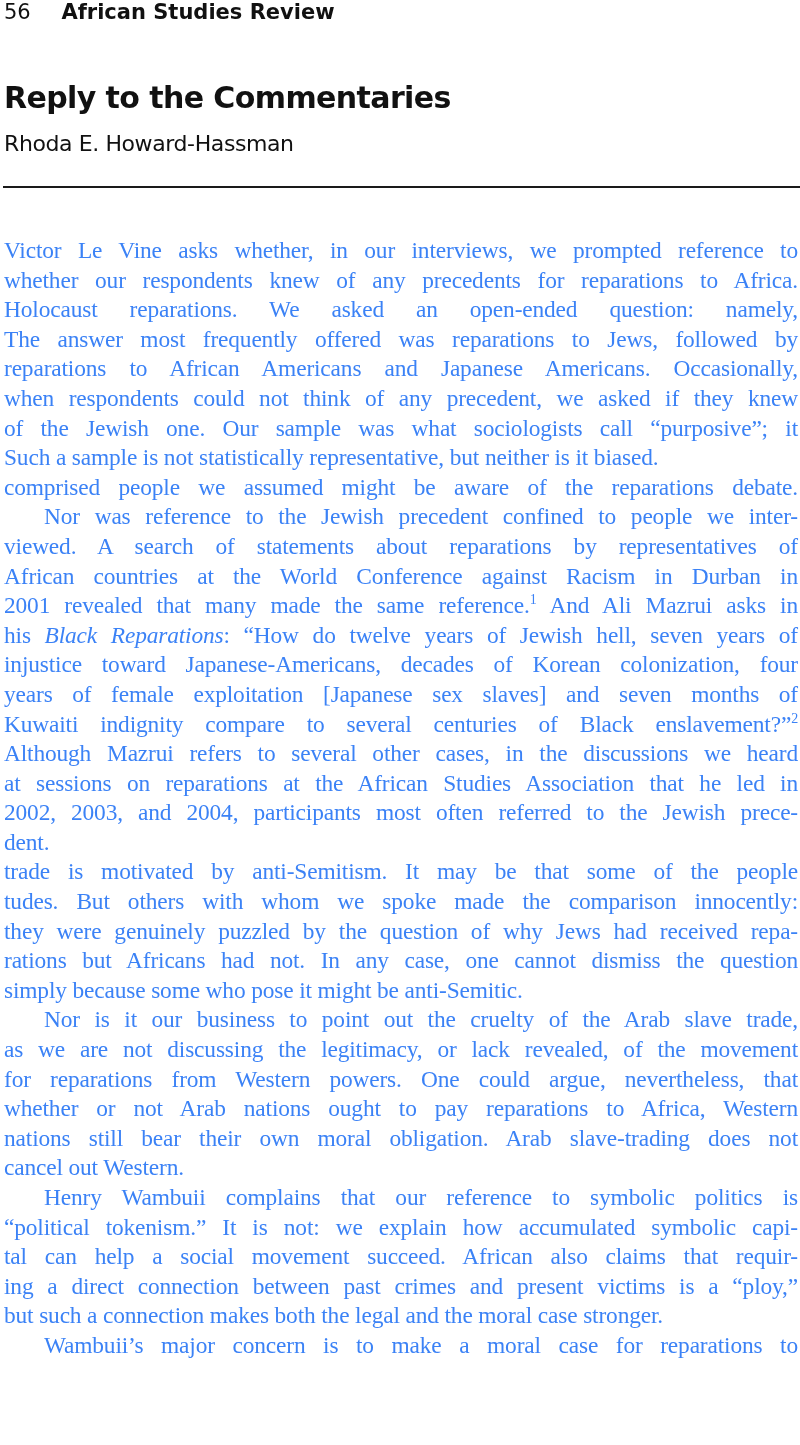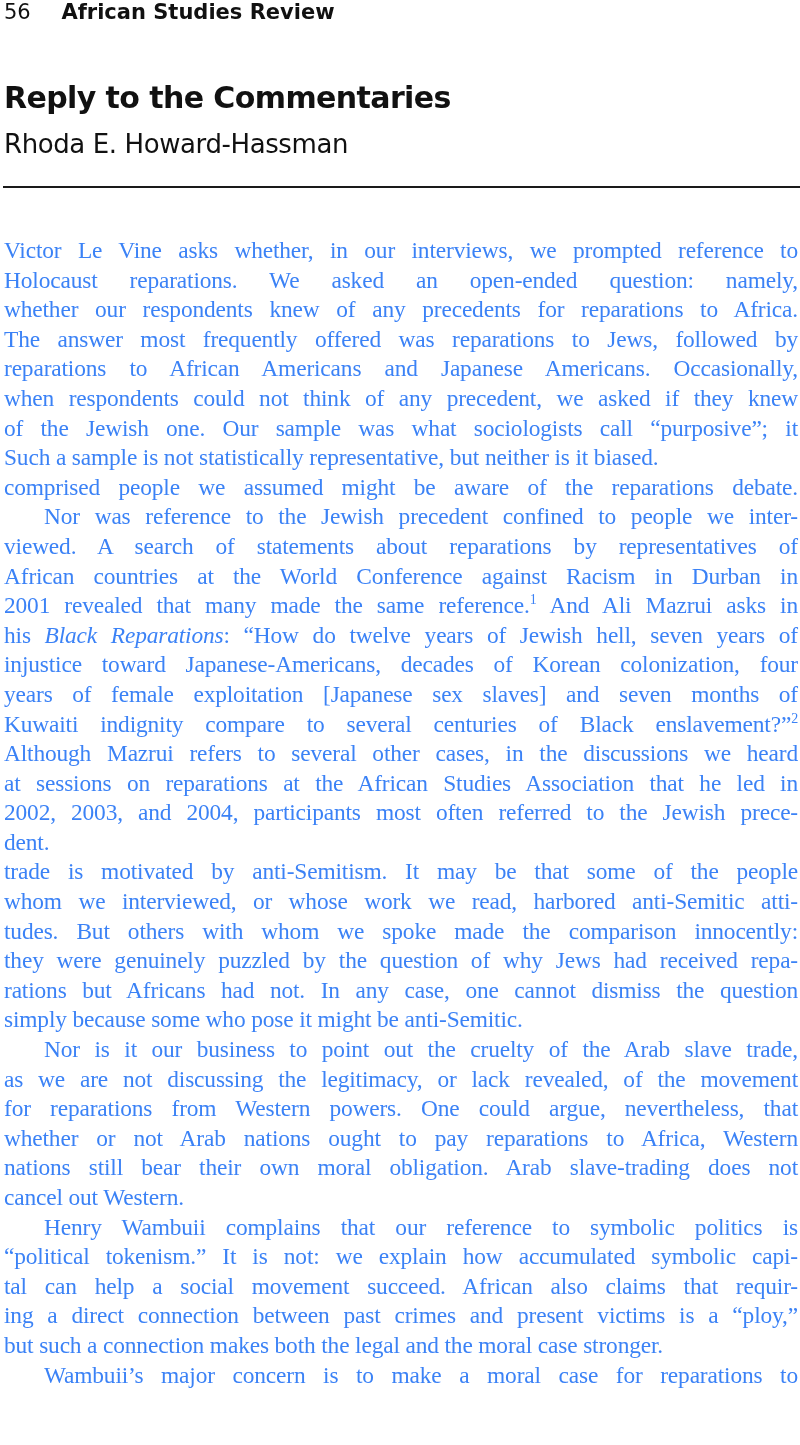--- a/index.html
+++ b/index.html
@@ -44,21 +44,21 @@
       white-space: nowrap;
       color: #111;
     }
     .author {
       position: absolute;
       left: 4px;
       top: 126px;
       margin: 0;
       font-family: "DejaVu Sans", sans-serif;
       font-weight: normal;
-      font-size: 26px;
+      font-size: 22px;
       line-height: 36px;
       letter-spacing: -0.4px;
       white-space: nowrap;
       color: #111;
     }
     .title-rule {
       position: absolute;
       left: 3px;
       top: 186px;
       width: 797px;
@@ -111,22 +111,22 @@
 
 <h1 class="article-title">Reply to the Commentaries</h1>
 <h2 class="author">Rhoda E. Howard-Hassman</h2>
 
 <hr class="title-rule">
 
 <article class="body-text">
 
   <div>
     <span class="line">Victor Le Vine asks whether, in our interviews, we prompted reference to</span>
+    <span class="line">whether our respondents knew of any precedents for reparations to Africa.</span>
     <span class="line">Holocaust reparations. We asked an open-ended question: namely,</span>
-    <span class="line">whether our respondents knew of any precedents for reparations to Africa.</span>
     <span class="line">The answer most frequently offered was reparations to Jews, followed by</span>
     <span class="line">reparations to African Americans and Japanese Americans. Occasionally,</span>
     <span class="line">when respondents could not think of any precedent, we asked if they knew</span>
     <span class="line">of the Jewish one. Our sample was what sociologists call “purposive”; it</span>
     <span class="line last">Such a sample is not statistically representative, but neither is it biased.</span>
     <span class="line">comprised people we assumed might be aware of the reparations debate.</span>
   </div>
 
   <div>
     <span class="line indent">Nor was reference to the Jewish precedent confined to people we inter-</span>
@@ -138,21 +138,20 @@
     <span class="line">years of female exploitation [Japanese sex slaves] and seven months of</span>
     <span class="line"><span>Kuwaiti indignity compare to several centuries of Black enslavement?”</span><sup>2</sup></span>
     <span class="line">Although Mazrui refers to several other cases, in the discussions we heard</span>
     <span class="line">at sessions on reparations at the African Studies Association that he led in</span>
     <span class="line">2002, 2003, and 2004, participants most often referred to the Jewish prece-</span>
     <span class="line last">dent.</span>
   </div>
 
   <div>
     <span class="line">trade is motivated by anti-Semitism. It may be that some of the people</span>
-    <span class="line">whom we interviewed, or whose work we read, harbored anti-Semitic atti-</span>
     <span class="line">tudes. But others with whom we spoke made the comparison innocently:</span>
     <span class="line">they were genuinely puzzled by the question of why Jews had received repa-</span>
     <span class="line">rations but Africans had not. In any case, one cannot dismiss the question</span>
     <span class="line last">simply because some who pose it might be anti-Semitic.</span>
   </div>
 
   <div>
     <span class="line indent">Nor is it our business to point out the cruelty of the Arab slave trade,</span>
     <span class="line">as we are not discussing the legitimacy, or lack revealed, of the movement</span>
     <span class="line">for reparations from Western powers. One could argue, nevertheless, that</span>

